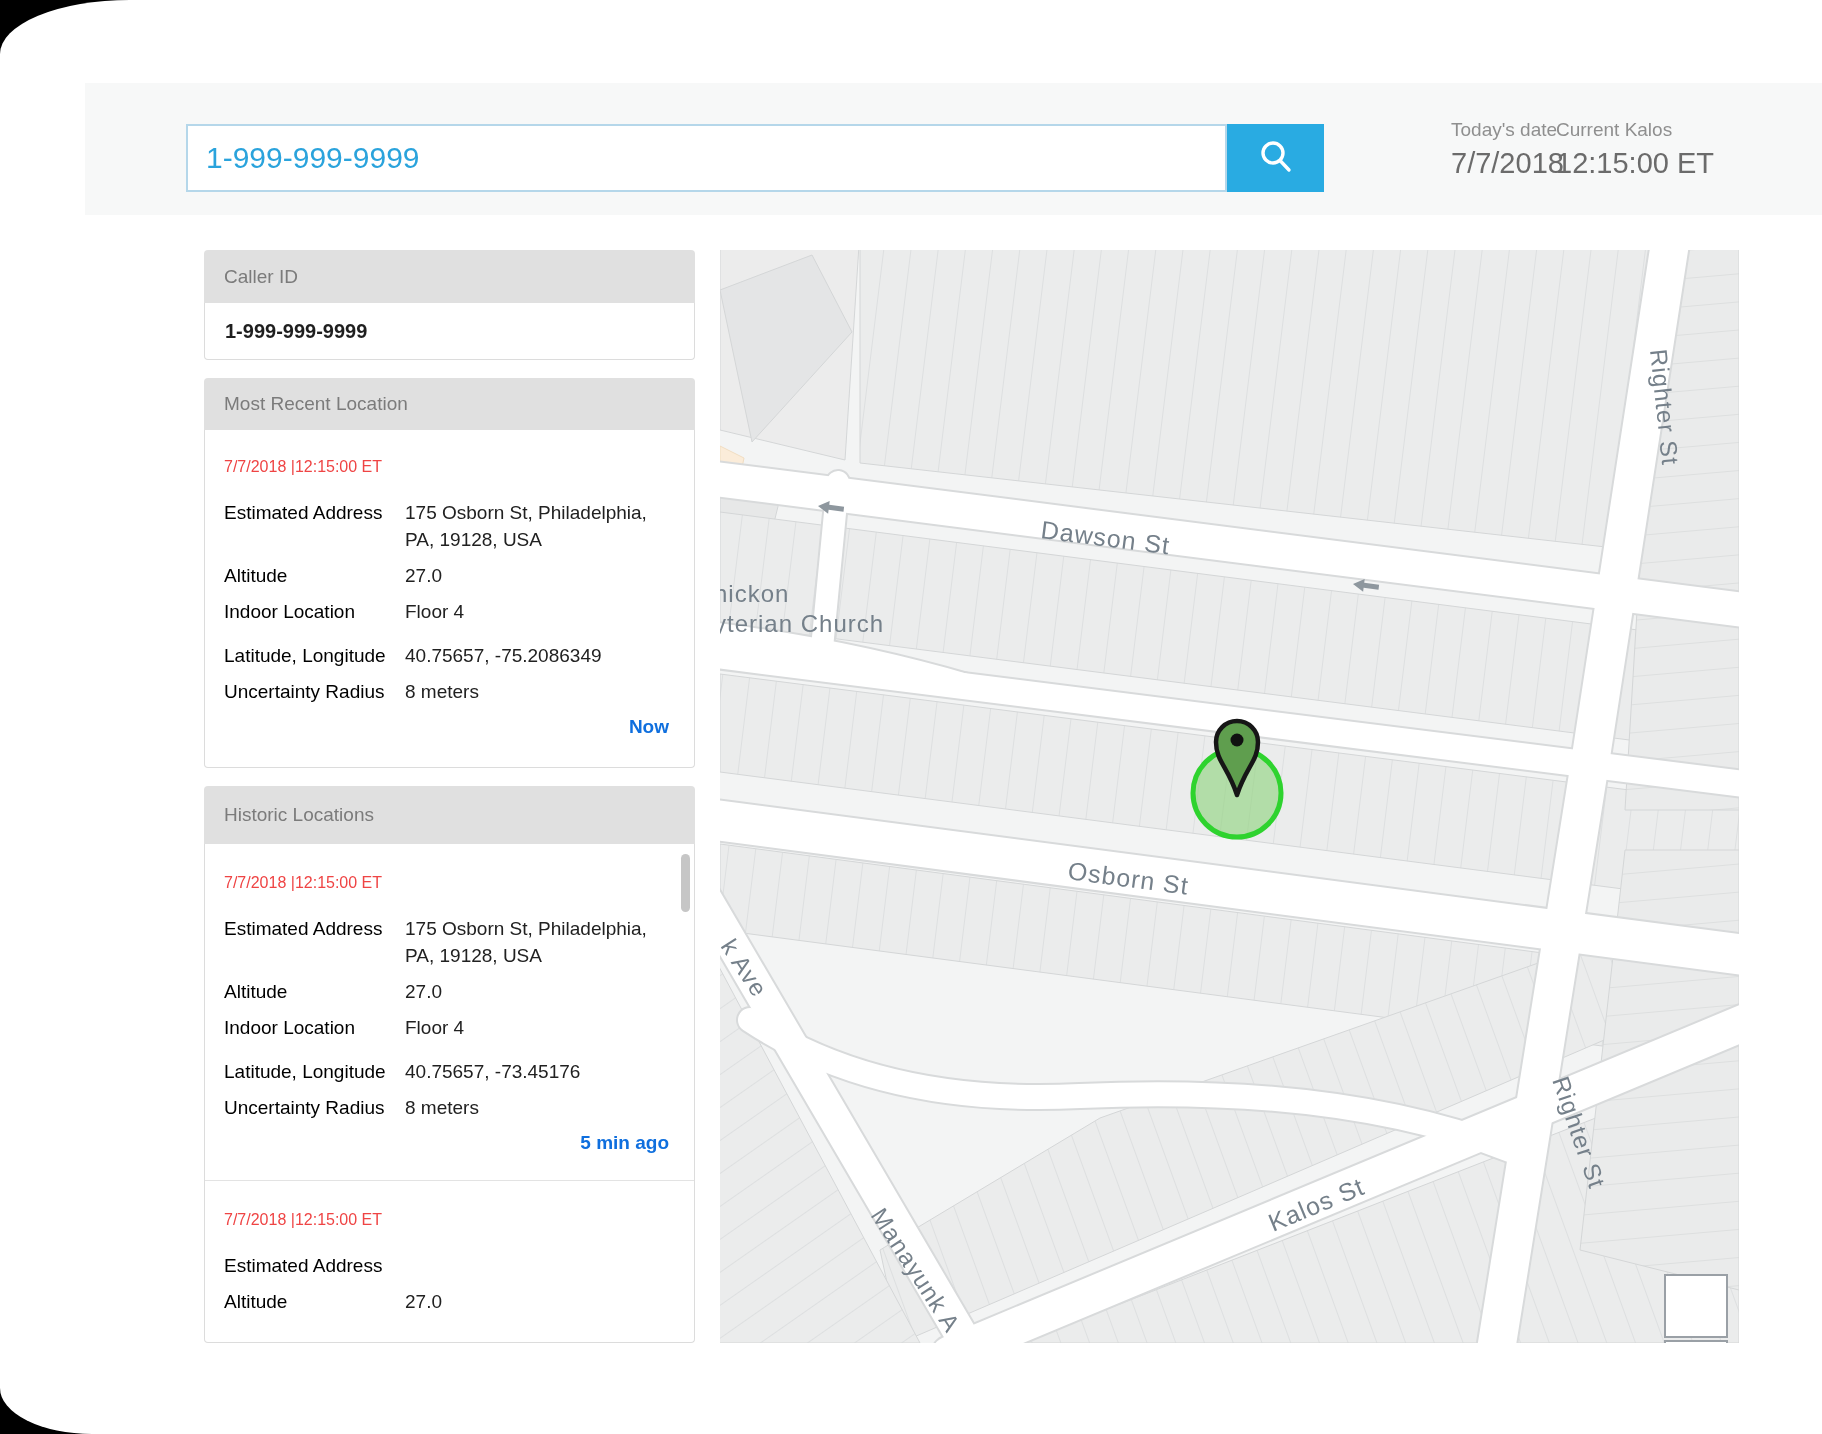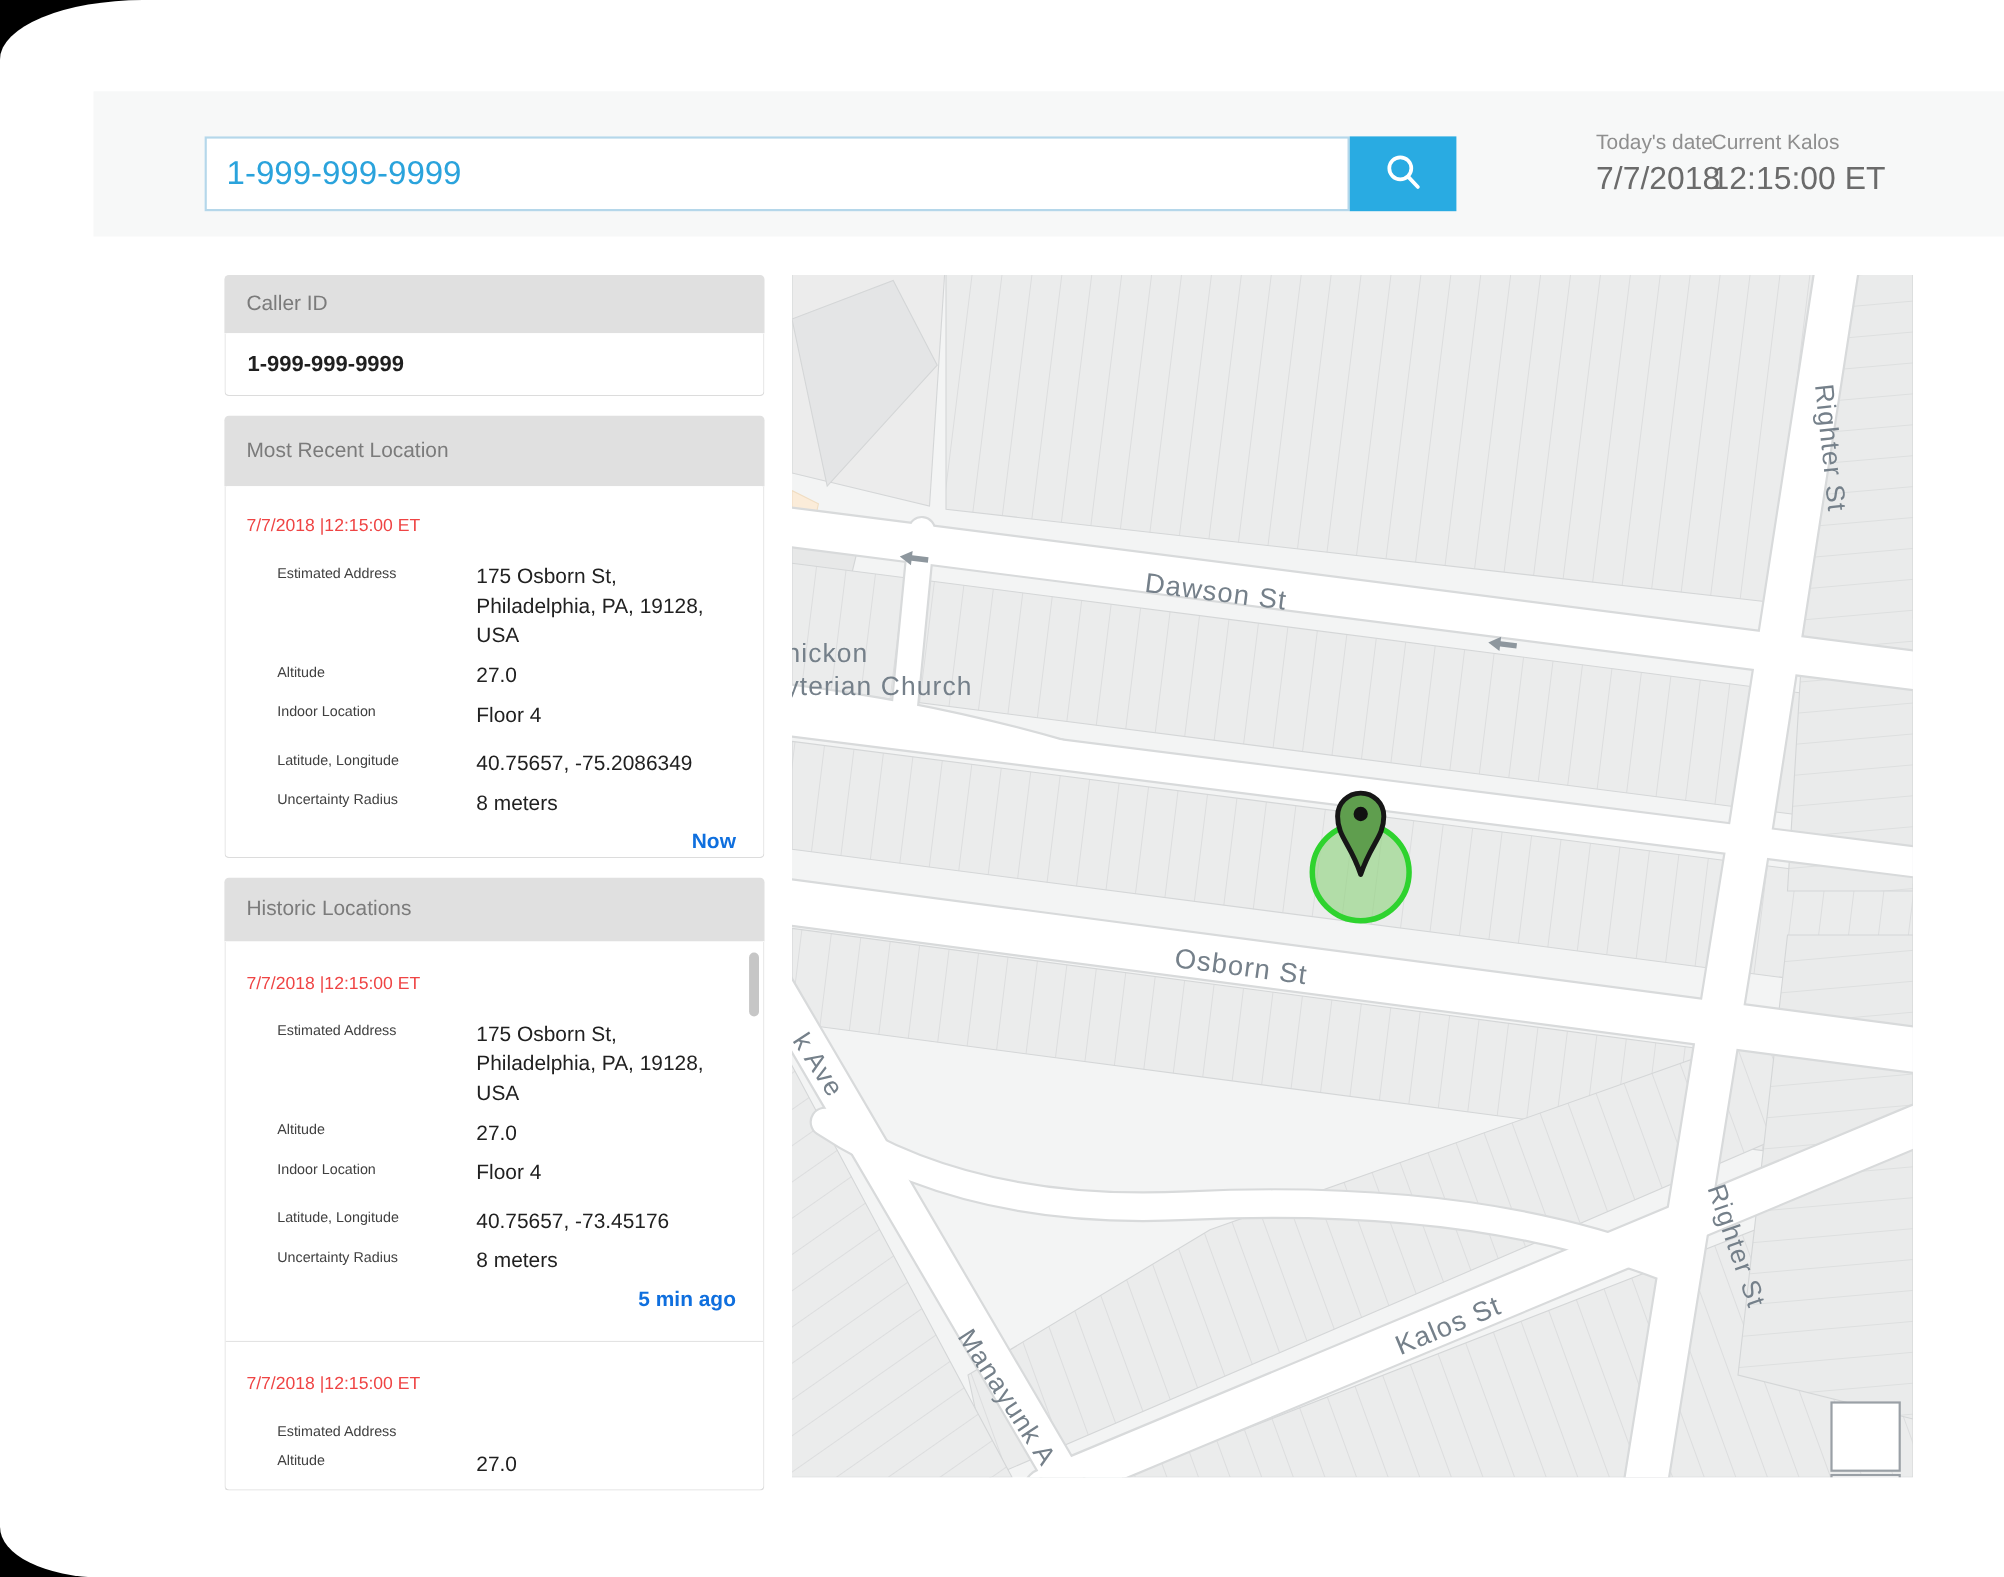--- a/index.html
+++ b/index.html
@@ -25,28 +25,28 @@
   
   .sidebar{position:absolute;left:204px;top:250px;width:491px;}
   .panel{margin-bottom:18px;border-radius:4px;}
   .panel-header{background:#e0e0e0;color:#7b7b7b;font-size:19px;
         border-radius:4px 4px 0 0;padding-left:20px;display:flex;align-items:center;}
   .panel-body{background:#fff;border:1px solid #dcdcdc;border-top:none;
         border-radius:0 0 4px 4px;box-sizing:border-box;position:relative;}
   .ph-caller{height:53px;}
   .pb-caller{height:57px;display:flex;align-items:center;padding-left:20px;}
   .caller-number{font-size:20px;font-weight:bold;color:#1f1f1f;}
-  .ph-recent{height:64px;}
+  .ph-recent{height:52px;}
   .pb-recent{height:338px;padding:28px 22px 0 19px;}
   .ph-historic{height:58px;}
   .pb-historic{height:499px;padding:30px 22px 0 19px;overflow:hidden;}
   .ts{font-size:16px;font-weight:normal;color:#ef4444;margin-bottom:24px;}
   .row{display:flex;margin-bottom:9px;}
   .row-gap{margin-top:17px;}
-  .row .lbl{flex:0 0 181px;font-size:13px;color:#404040;line-height:1.42;margin-left:28px;}
+  .row .lbl{flex:0 0 181px;font-size:19px;color:#000000;line-height:1.42;}
   .row .val{flex:1;font-size:19px;color:#212121;line-height:1.42;}
   .time-link{font-size:19px;font-weight:bold;color:#0f6fde;text-align:right;
         margin-top:10px;padding-right:3px;cursor:pointer;}
   .divider{border:none;border-top:1px solid #e3e3e3;margin:26px -22px 30px -19px;}
   .scroll-thumb{position:absolute;right:4px;top:10px;width:9px;height:58px;
         border-radius:5px;background:#c6c6c6;}
 
   
   .map{position:absolute;left:720px;top:250px;width:1019px;height:1093px;background:#f3f4f4;}
   .map svg{display:block;}

